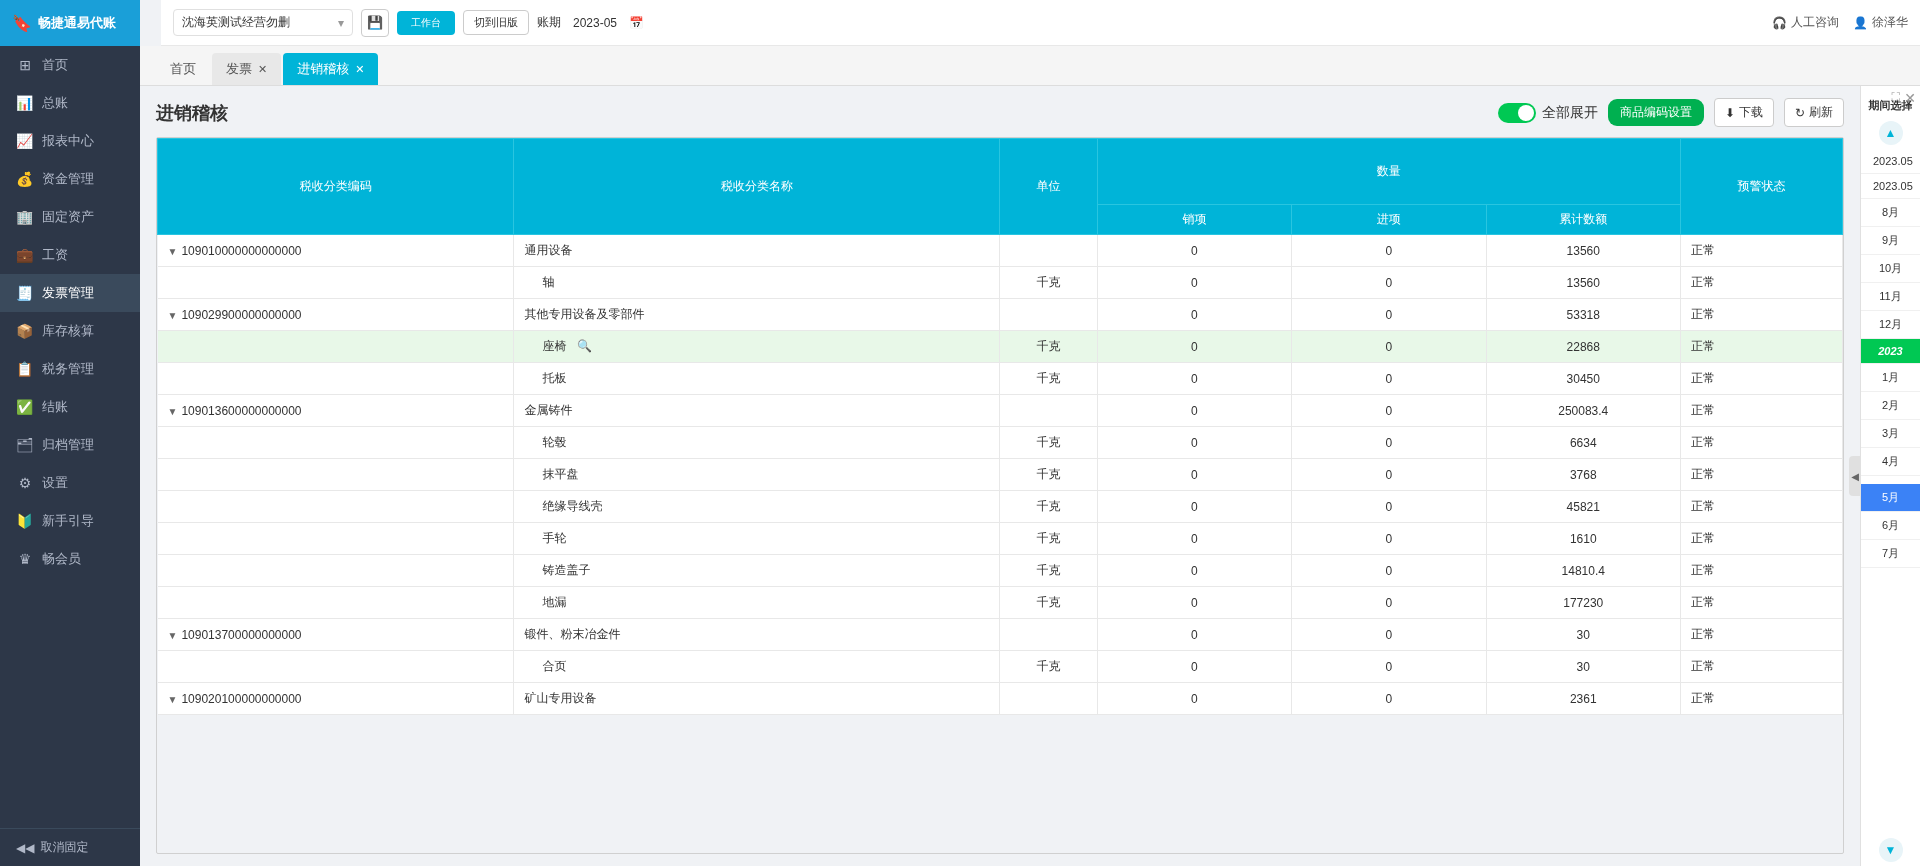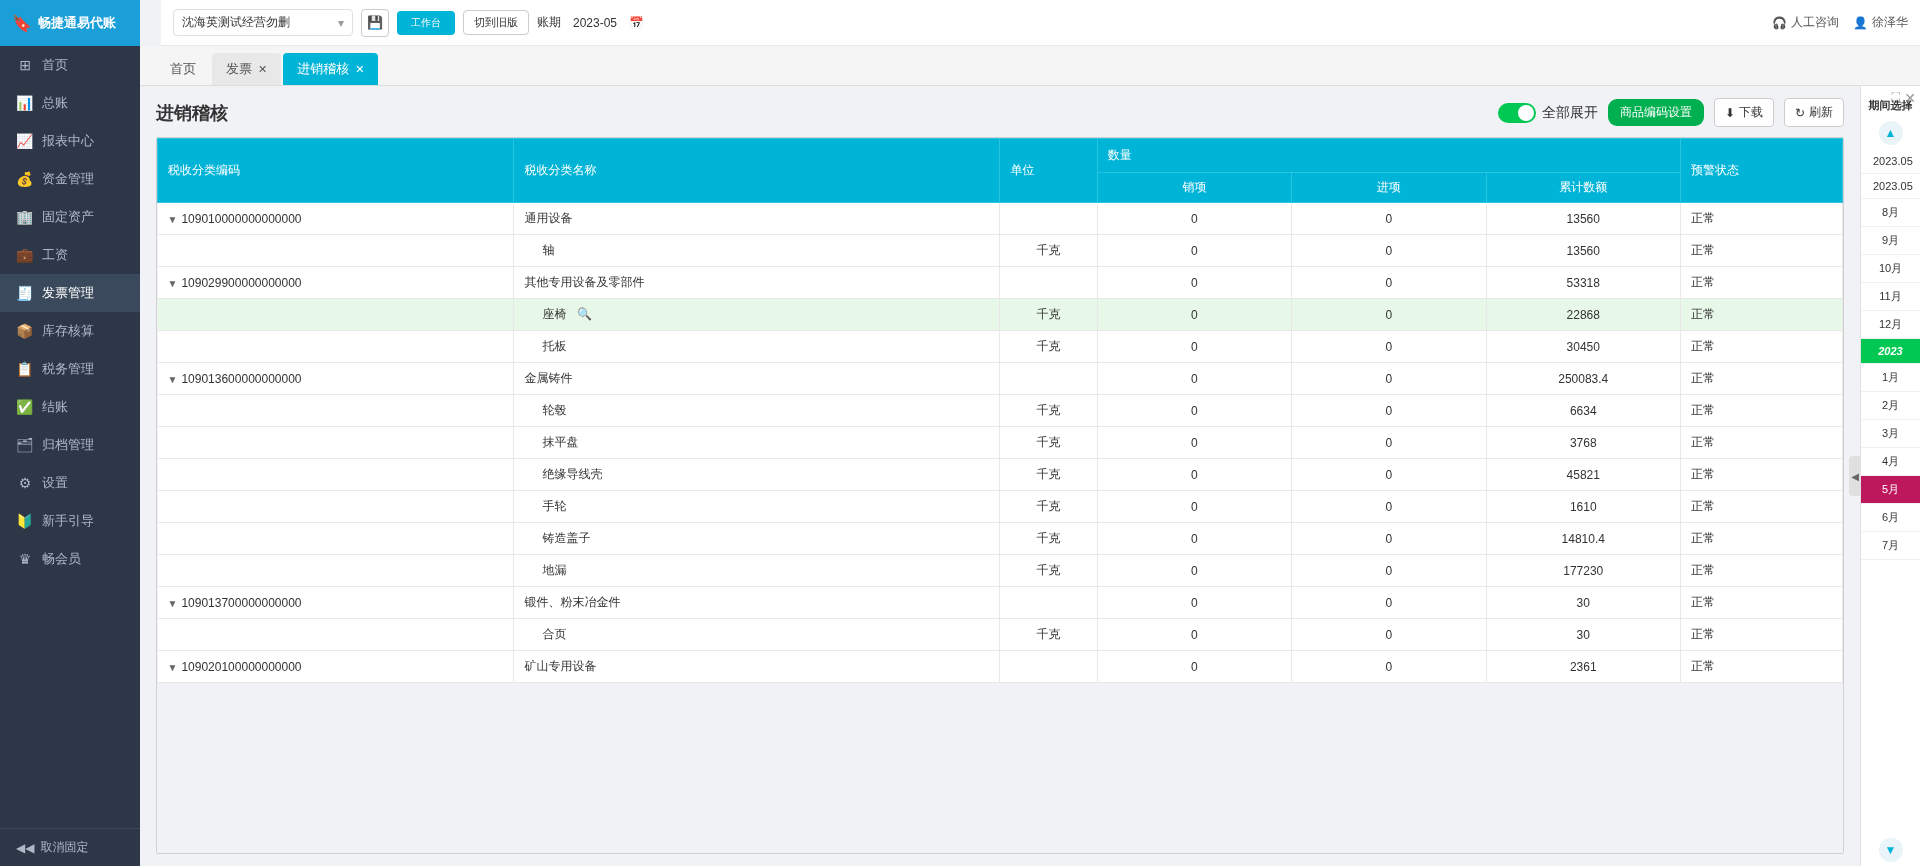--- a/index.html
+++ b/index.html
@@ -260,22 +260,22 @@
       background: #00b4d8;
     }
     table thead {
       position: sticky;
       top: 0;
       z-index: 2;
     }
     .th-main {
       background: #00b4d8;
       color: white;
-      padding: 8px 10px;
-      text-align: left;
+      padding: 24px 10px;
+      text-align: center;
       font-weight: normal;
       border: 1px solid #29c5e0;
     }
     .th-sub {
       background: #00b4d8;
       color: white;
       padding: 6px 10px;
       text-align: center;
       font-weight: normal;
       border: 1px solid #29c5e0;
@@ -341,22 +341,23 @@
     }
     .period-item {
       padding: 6px 12px;
       text-align: center;
       font-size: 11px;
       color: #333;
       cursor: pointer;
       border-bottom: 1px solid #f0f0f0;
     }
     .period-item.active {
-      background: #be185d;
-      color: white;
+      background: #3b82f6;
+      color: white;
+      margin-top: 8px;
     }
     .period-item.year-marker {
       background: #00c853;
       color: white;
       font-weight: bold;
       font-style: italic;
     }
     .period-nav {
       display: flex;
       flex-direction: column;

